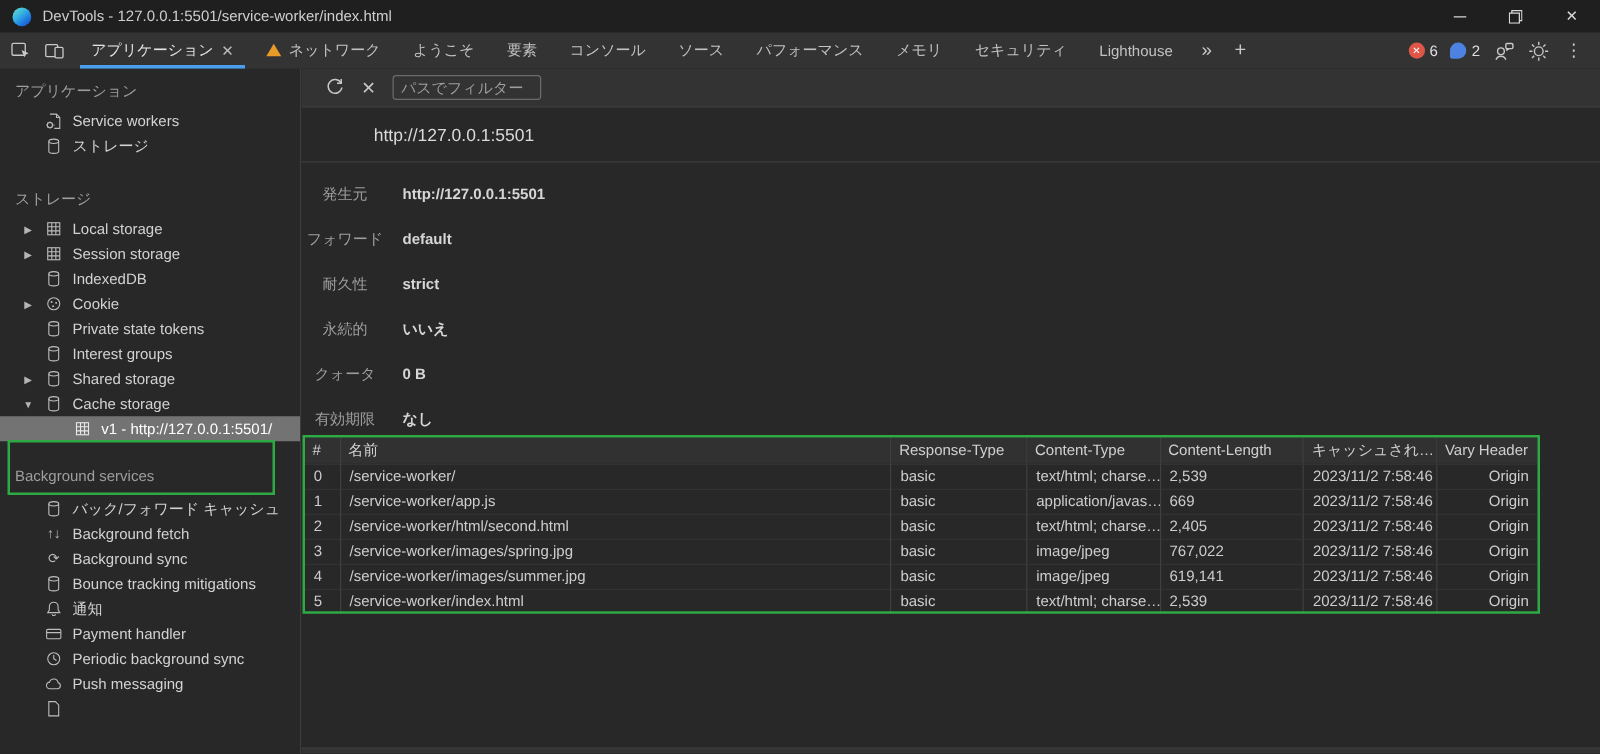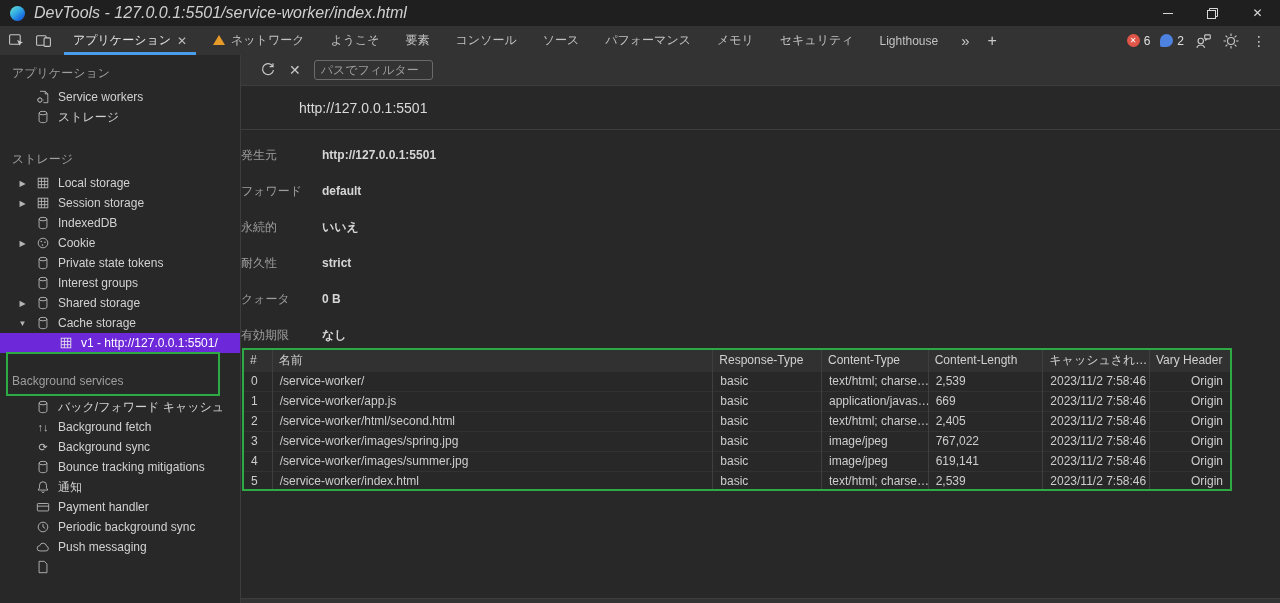--- a/index.html
+++ b/index.html
@@ -8,21 +8,21 @@
     font-family:"Liberation Sans","DejaVu Sans",sans-serif;
     font-size:12px; color:#cdcdcd; background:#282828;
   }
   svg { display:block; }
 
   
   .titlebar { height:26px; background:#1f1f1f; display:flex; align-items:center; }
   .edge-logo { width:15px; height:15px; border-radius:50%;
     background:linear-gradient(140deg,#6ee0c9 0%,#35b1e3 40%,#1b6fe0 75%,#1e4fc2 100%);
     margin:0 9px 0 10px; }
-  .tb-title { color:#cfcfcf; font-size:16px;font-style:italic; }
+  .tb-title { color:#cfcfcf; font-size:12px; }
   .win-controls { margin-left:auto; display:flex; height:100%; }
   .win-btn { width:45px; height:100%; display:flex; align-items:center; justify-content:center; color:#d8d8d8; font-size:12px; }
   .min-glyph { width:10px; height:1px; background:#d8d8d8; }
 
   
   .tabbar { height:29px; background:#333333; display:flex; align-items:center; }
   .panel-icons { display:flex; align-items:center; gap:10px; padding:0 8px 0 8px; color:#c8c8c8; }
   .tab { position:relative; height:100%; display:flex; align-items:center; gap:6px;
          padding:0 13px; color:#c2c2c2; white-space:nowrap; }
   .tab.active { color:#e4e4e4; }
@@ -48,40 +48,40 @@
   .sidebar { width:241px; min-width:241px; background:#282828; border-right:1px solid #3d3d3d;
              position:relative; overflow:hidden; }
   .sb-section-title { color:#9e9e9e; padding-left:12px; height:16px; line-height:16px; }
   .st-app { margin-top:10px; margin-bottom:6px; }
   .st-storage { margin-top:24px; margin-bottom:6px; }
   .st-bg { margin-top:20px; margin-bottom:8px; }
   .sb-item { height:20px; display:flex; align-items:center; gap:8px; padding-left:36px; color:#d2d2d2; white-space:nowrap; }
   .sb-item.has-disc { padding-left:17px; }
   .sb-item .disc { width:11px; font-size:8px; color:#b5b5b5; text-align:center; }
   .sb-item.child { padding-left:59px; }
-  .sb-item.selected { background:#6d28d9; color:#ffffff; }
+  .sb-item.selected { background:#737373; color:#ffffff; }
   .sb-ic { width:14px; height:14px; color:#bdbdbd; flex:none; }
   .sb-item.selected .sb-ic { color:#e8e8e8; }
   .uni-ic { width:14px; text-align:center; color:#bdbdbd; font-size:11px; line-height:14px; flex:none; }
   .annot { position:absolute; border:2px solid #2daa44; pointer-events:none; z-index:5; }
   .annot-sidebar { left:6px; top:297px; width:214px; height:44px; }
 
   
   .main { flex:1; position:relative; background:#282828; overflow:hidden; }
   .main-toolbar { height:31px; background:#333333; border-bottom:1px solid #3d3d3d;
                   display:flex; align-items:center; gap:13px; padding-left:19px; }
   .tool-ic { color:#c8c8c8; }
   .clear-x { color:#c8c8c8; font-size:14px; }
   .filter-input { width:119px; height:20px; background:transparent; border:1px solid #6b6b6b; border-radius:3px;
                   color:#cdcdcd; font-family:inherit; font-size:12px; padding:0 6px; outline:none; }
   .filter-input::placeholder { color:#9e9e9e; }
   .origin-title { padding:14px 0 13px 58px; font-size:14px; color:#dadada; border-bottom:1px solid #3d3d3d; }
   .details { padding-top:7px; }
   .detail-row { height:36px; display:flex; align-items:center; }
-  .detail-label { width:70px; text-align:left; color:#9e9e9e; flex:none; }
+  .detail-label { width:70px; text-align:center; color:#9e9e9e; flex:none; }
   .detail-value { margin-left:11px; color:#d6d6d6; font-weight:bold; }
 
   
   .annot-table { left:1px; top:293px; width:990px; height:143px; }
   .cache-table { position:absolute; left:3px; top:295px; width:986px; border-collapse:collapse; table-layout:fixed;
                  font-size:12px; }
   .cache-table th { height:21px; background:#313131; color:#d0d0d0; font-weight:normal; text-align:left;
                     padding:0 6px; border-right:1px solid #3f3f3f; white-space:nowrap; overflow:hidden; }
   .cache-table th:last-child { border-right:none; }
   .cache-table td { height:20px; padding:0 7px; border-right:1px solid #3f3f3f; border-top:1px solid #323232;
@@ -350,26 +350,26 @@
     <div class="details">
       <div class="detail-row">
         <span class="detail-label">発生元</span>
         <span class="detail-value">http://127.0.0.1:5501</span>
       </div>
       <div class="detail-row">
         <span class="detail-label">フォワード</span>
         <span class="detail-value">default</span>
       </div>
       <div class="detail-row">
+        <span class="detail-label">耐久性</span>
+        <span class="detail-value">strict</span>
+      </div>
+      <div class="detail-row">
         <span class="detail-label">永続的</span>
         <span class="detail-value">いいえ</span>
-      </div>
-      <div class="detail-row">
-        <span class="detail-label">耐久性</span>
-        <span class="detail-value">strict</span>
       </div>
       <div class="detail-row">
         <span class="detail-label">クォータ</span>
         <span class="detail-value">0 B</span>
       </div>
       <div class="detail-row">
         <span class="detail-label">有効期限</span>
         <span class="detail-value">なし</span>
       </div>
     </div>

